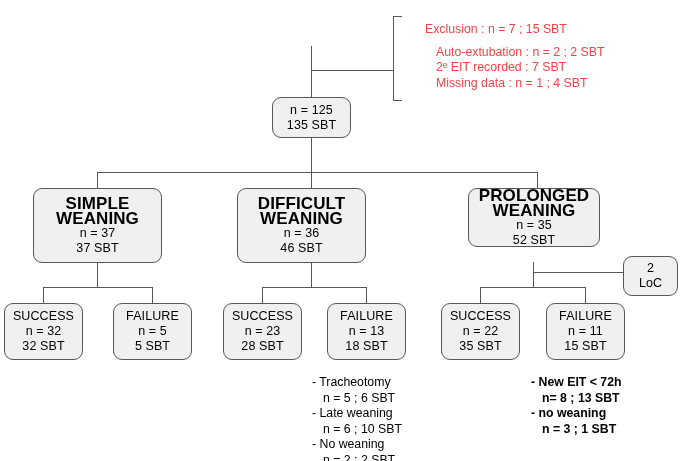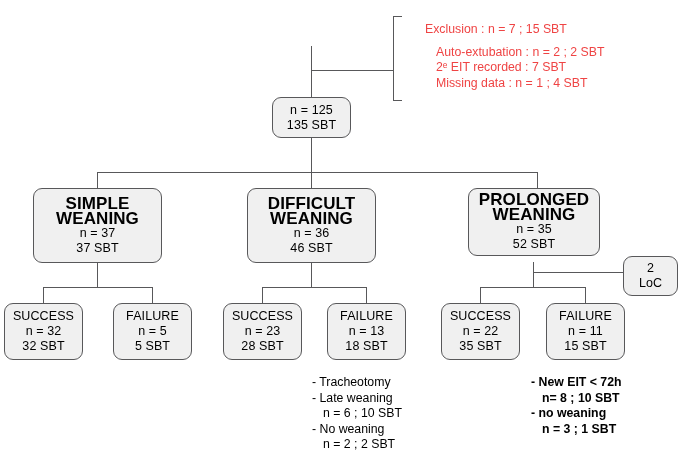--- a/index.html
+++ b/index.html
@@ -107,28 +107,28 @@
     <div class="ln">135 SBT</div>
   </div>
 
   <div class="node" style="left:33px; top:188px; width:129px; height:75px;">
     <div class="ttl">SIMPLE</div>
     <div class="ttl">WEANING</div>
     <div class="ln">n = 37</div>
     <div class="ln">37 SBT</div>
   </div>
 
-  <div class="node" style="left:247px; top:188px; width:129px; height:75px;">
+  <div class="node" style="left:237px; top:188px; width:129px; height:75px;">
     <div class="ttl">DIFFICULT</div>
     <div class="ttl">WEANING</div>
     <div class="ln">n = 36</div>
     <div class="ln">46 SBT</div>
   </div>
 
-  <div class="node" style="left:468px; top:188px; width:132px; height:68px;">
+  <div class="node" style="left:468px; top:188px; width:132px; height:59px;">
     <div class="ttl">PROLONGED</div>
     <div class="ttl">WEANING</div>
     <div class="ln">n = 35</div>
     <div class="ln">52 SBT</div>
   </div>
 
   <div class="node" style="left:623px; top:256px; width:55px; height:40px;">
     <div class="ln">2</div>
     <div class="ln">LoC</div>
   </div>
@@ -172,26 +172,27 @@
   <div class="excl" style="left:425px; top:22px;">
     <div>Exclusion : n = 7 ; 15 SBT</div>
     <div class="gap"></div>
     <div class="ind">Auto-extubation : n = 2 ; 2 SBT</div>
     <div class="ind">2ᵉ EIT recorded : 7 SBT</div>
     <div class="ind">Missing data : n = 1 ; 4 SBT</div>
   </div>
 
   <div class="notes" style="left:312px; top:375px;">
     <div>- Tracheotomy</div>
+    <div class="sub">n = 5 ; 6 SBT</div>
     <div>- Late weaning</div>
     <div class="sub">n =  6 ; 10 SBT</div>
     <div>- No weaning</div>
     <div class="sub">n =  2 ; 2 SBT</div>
   </div>
 
   <div class="notes" style="left:531px; top:375px;font-weight:bold;">
     <div>- New EIT &lt; 72h</div>
-    <div class="sub">n= 8 ; 10 SBT</div>
+    <div class="sub">n= 8 ; 13 SBT</div>
     <div>- no weaning</div>
     <div class="sub">n = 3 ; 1 SBT</div>
   </div>
 
 </div>
 
 </body></html>

